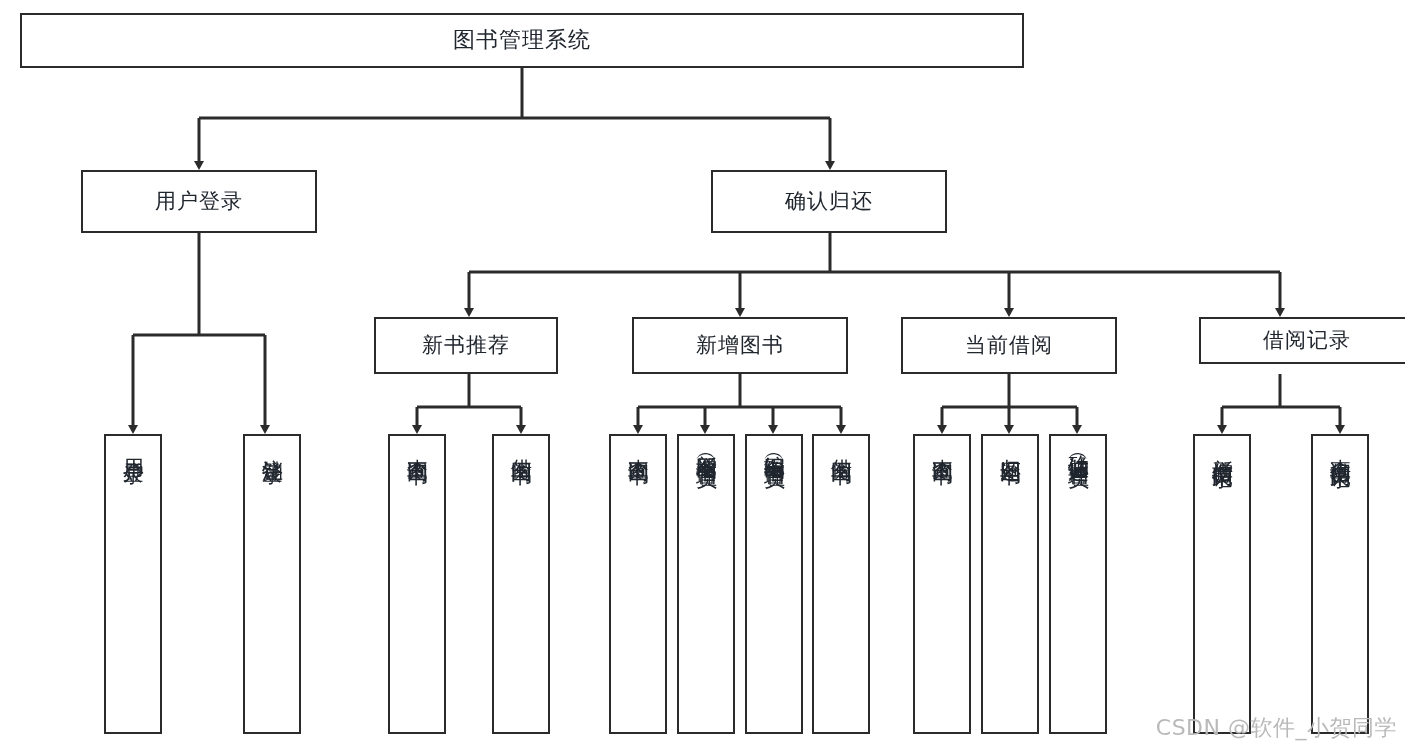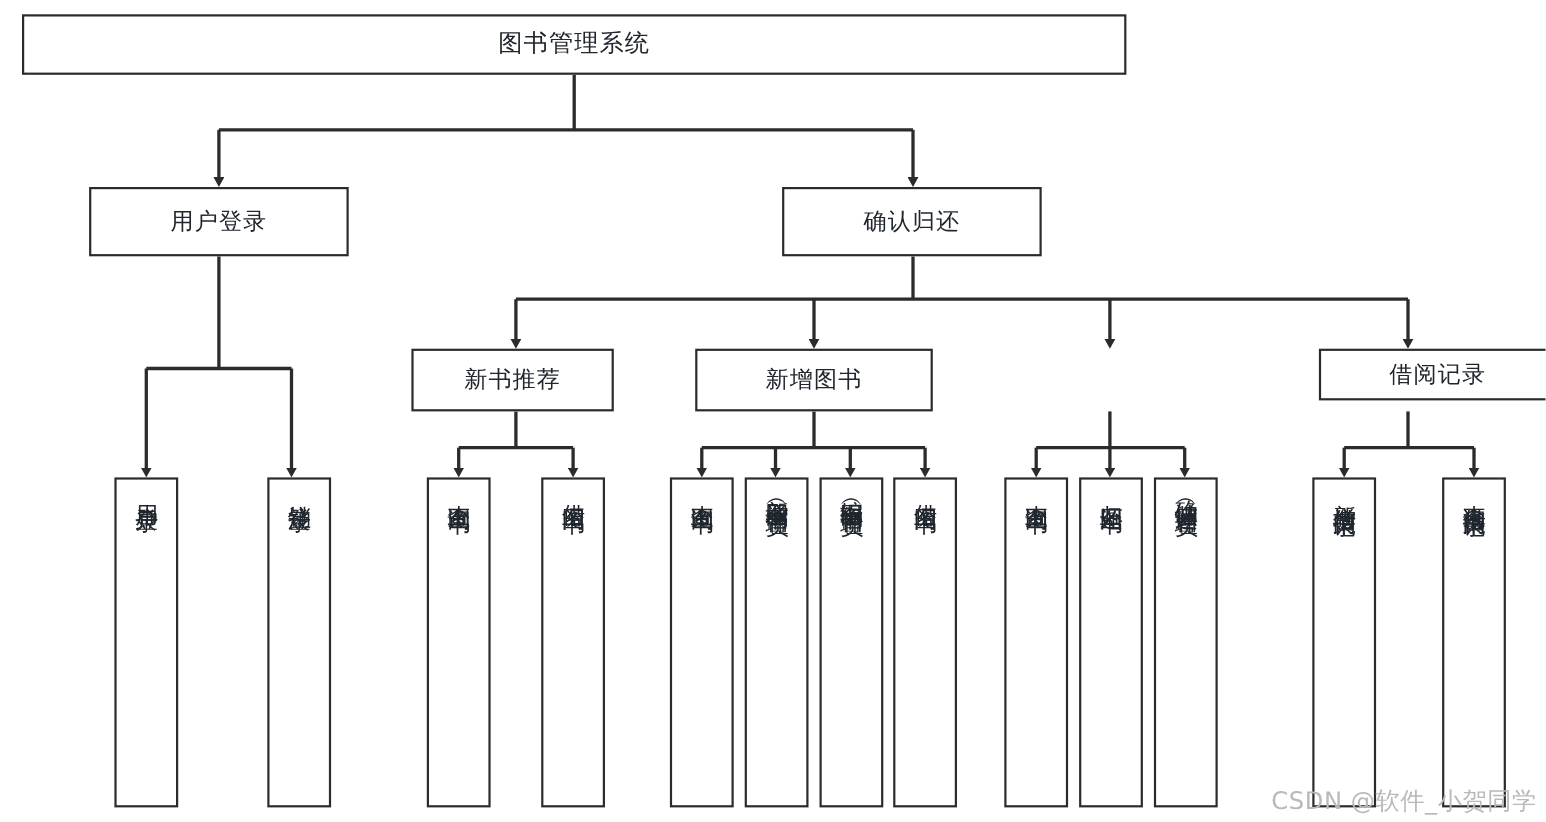--- a/index.html
+++ b/index.html
@@ -146,20 +146,23 @@
   <div class="node-box horiz" style="left:711px; top:170px; width:236px; height:63px;">
     <span>确认归还</span>
   </div>
 
   <div class="node-box horiz" style="left:374px; top:317px; width:184px; height:57px;">
     <span>新书推荐</span>
   </div>
   <div class="node-box horiz" style="left:632px; top:317px; width:216px; height:57px;">
     <span>新增图书</span>
   </div>
+  <div class="node-box horiz" style="left:901px; top:317px; width:216px; height:57px;">
+    <span>当前借阅</span>
+  </div>
   <div class="node-box horiz" style="left:1172px; top:317px; width:216px; height:47px;margin-left:27px;">
     <span>借阅记录</span>
   </div>
 
   <div class="leaf-box" style="left:104px; top:434px; width:58px; height:300px;">
     <span class="leaf-text">用户登录</span>
   </div>
   <div class="leaf-box" style="left:243px; top:434px; width:58px; height:300px;">
     <span class="leaf-text">注销登录</span>
   </div>

